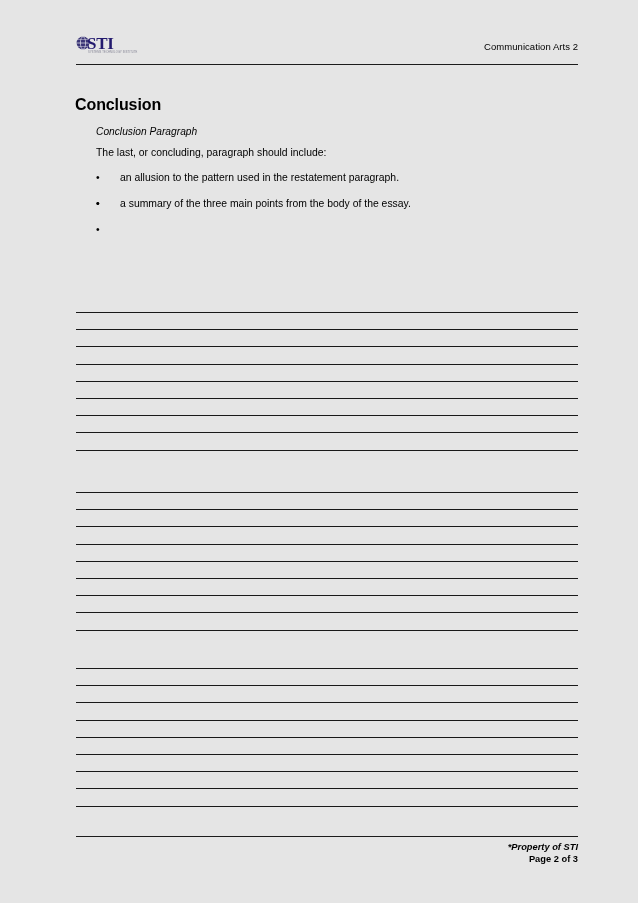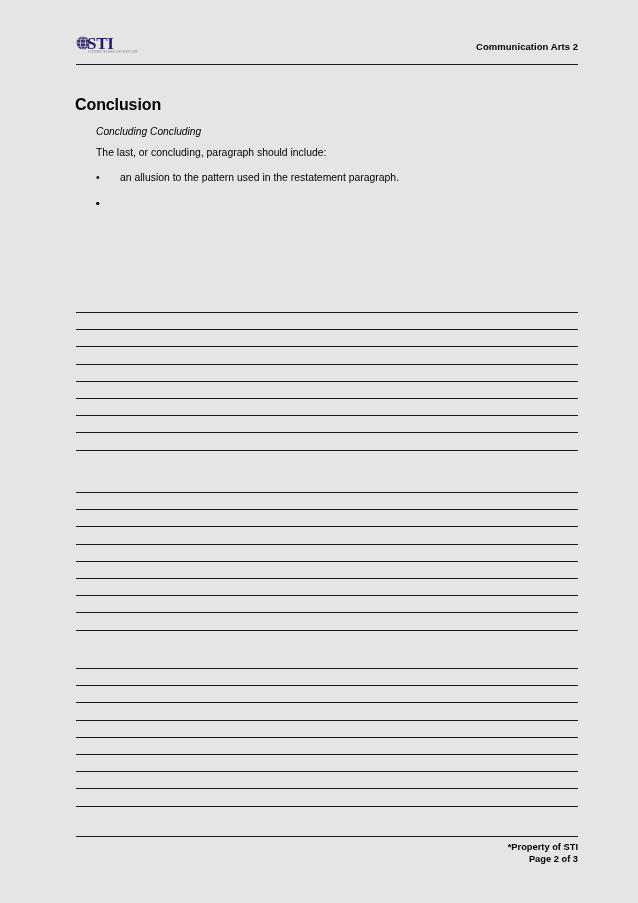--- a/index.html
+++ b/index.html
@@ -66,21 +66,21 @@
     font-size: 2.6px;
     letter-spacing: 0.15px;
     color: #7d7d8f;
     white-space: nowrap;
   }
   .header-title {
     position: absolute;
     right: 0;
     top: 7px;
     font-size: 9.5px;
-    font-weight: bold;
+    font-weight: normal;
     letter-spacing: 0.05px;
     white-space: nowrap;
   }
   .header-rule {
     position: absolute;
     left: 76px;
     top: 64px;
     width: 502px;
     height: 0;
     border-top: 1.6px solid #1c1c1c;
@@ -204,20 +204,21 @@
   }
   .f-line2 {
     display: block;
     font-size: 9.3px;
     font-weight: bold;
     font-style: italic;
     line-height: 12px;
     white-space: nowrap;
   }
   .footer-right .f-line1 {
+    font-style: italic;
   }
   .footer-right .f-line2 {
     font-style: normal;
   }
 </style>
 </head>
 <body>
 
 <div class="page">
 
@@ -236,37 +237,38 @@
     </div>
 
     <div class="header-title">Communication Arts 2</div>
   </div>
   <div class="header-rule"></div>
 
   <div class="content">
 
     <div class="page-title">Conclusion</div>
 
-    <div class="subhead">Concluding Concluding</div>
+    <div class="subhead">Conclusion Paragraph</div>
 
     <div class="lead">The last, or concluding, paragraph should include:</div>
 
     <div class="bullets">
 
       <div class="bullet">
         <span class="bullet-mark">•</span>
         <span class="bullet-text">an allusion to the pattern used in the restatement paragraph.</span>
       </div>
 
       <div class="bullet">
         <span class="bullet-mark">•</span>
       </div>
 
       <div class="bullet">
         <span class="bullet-mark">•</span>
+        <span class="bullet-text">a summary of the three main points from the body of the essay.</span>
       </div>
 
       <div class="bullet">
         <span class="bullet-mark">•</span>
       </div>
 
     </div>
   </div>
 
   <div class="rules" id="rules-root">

